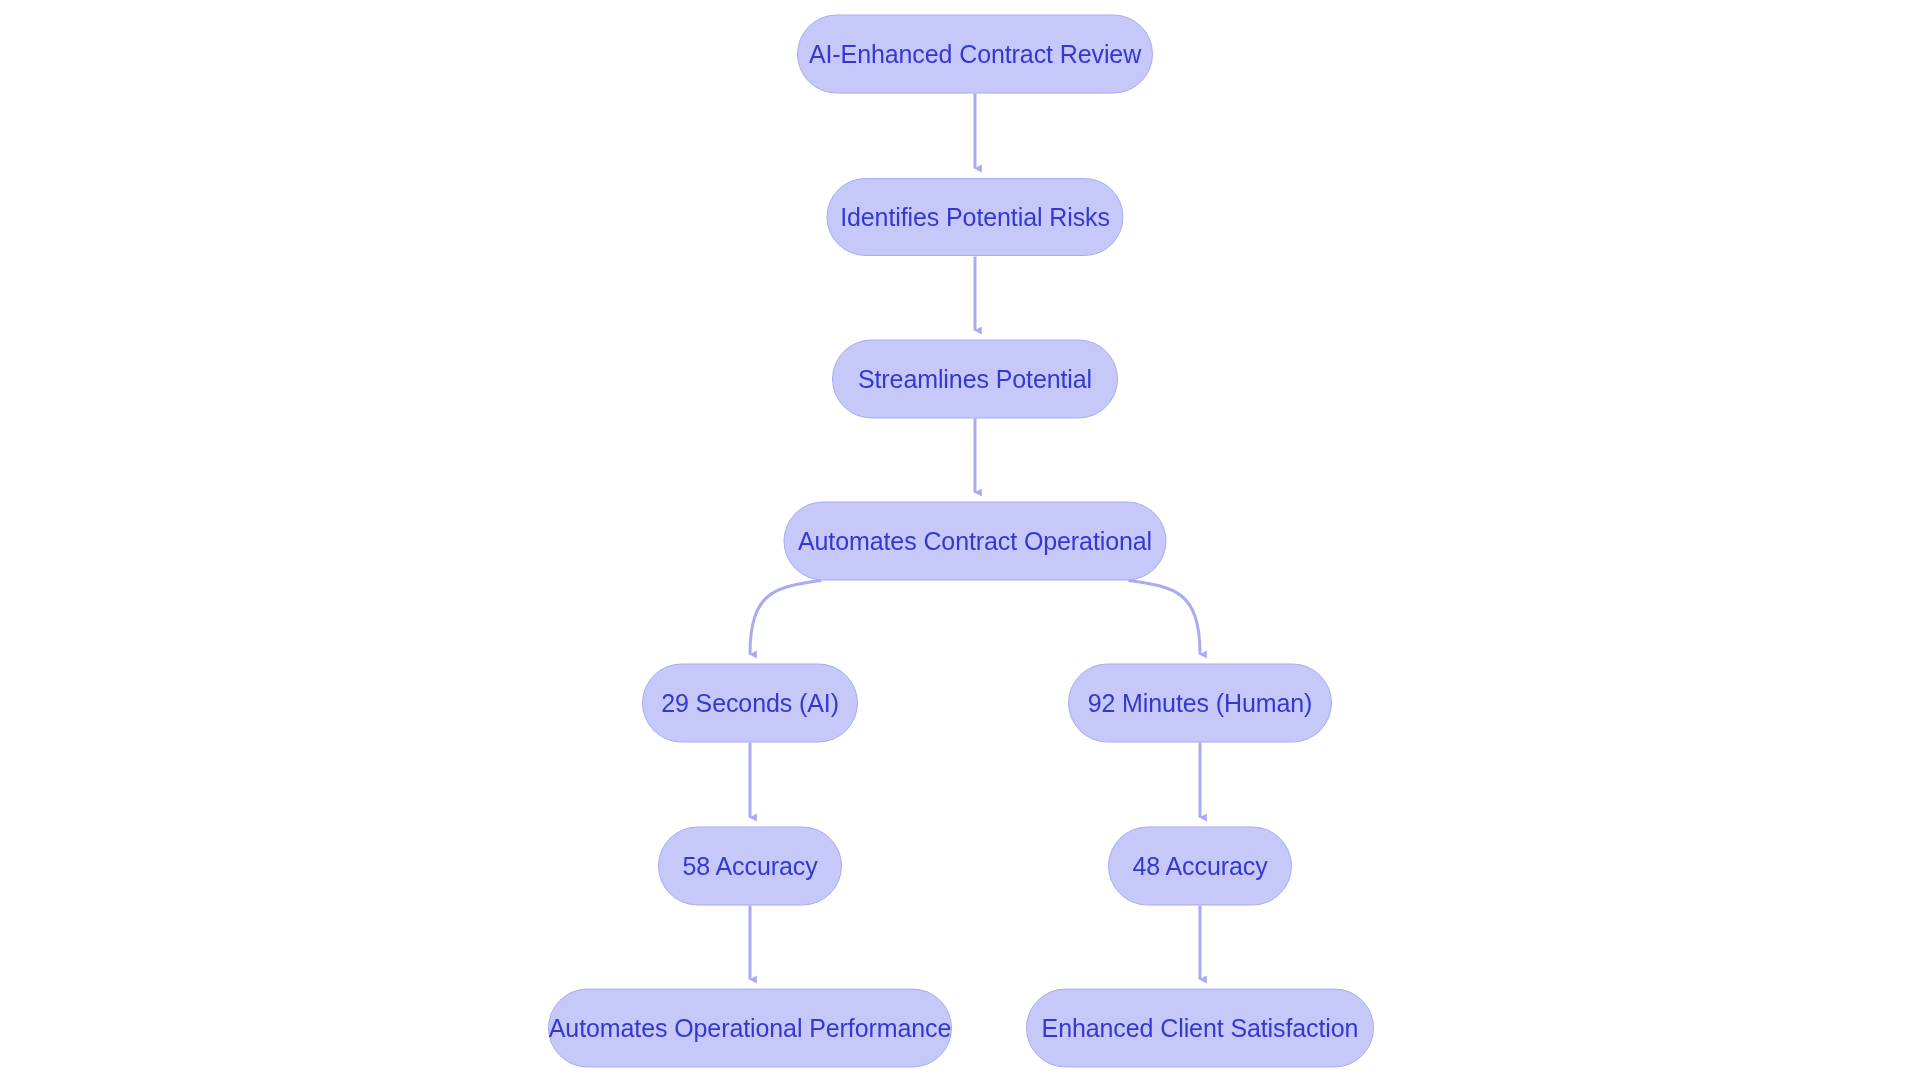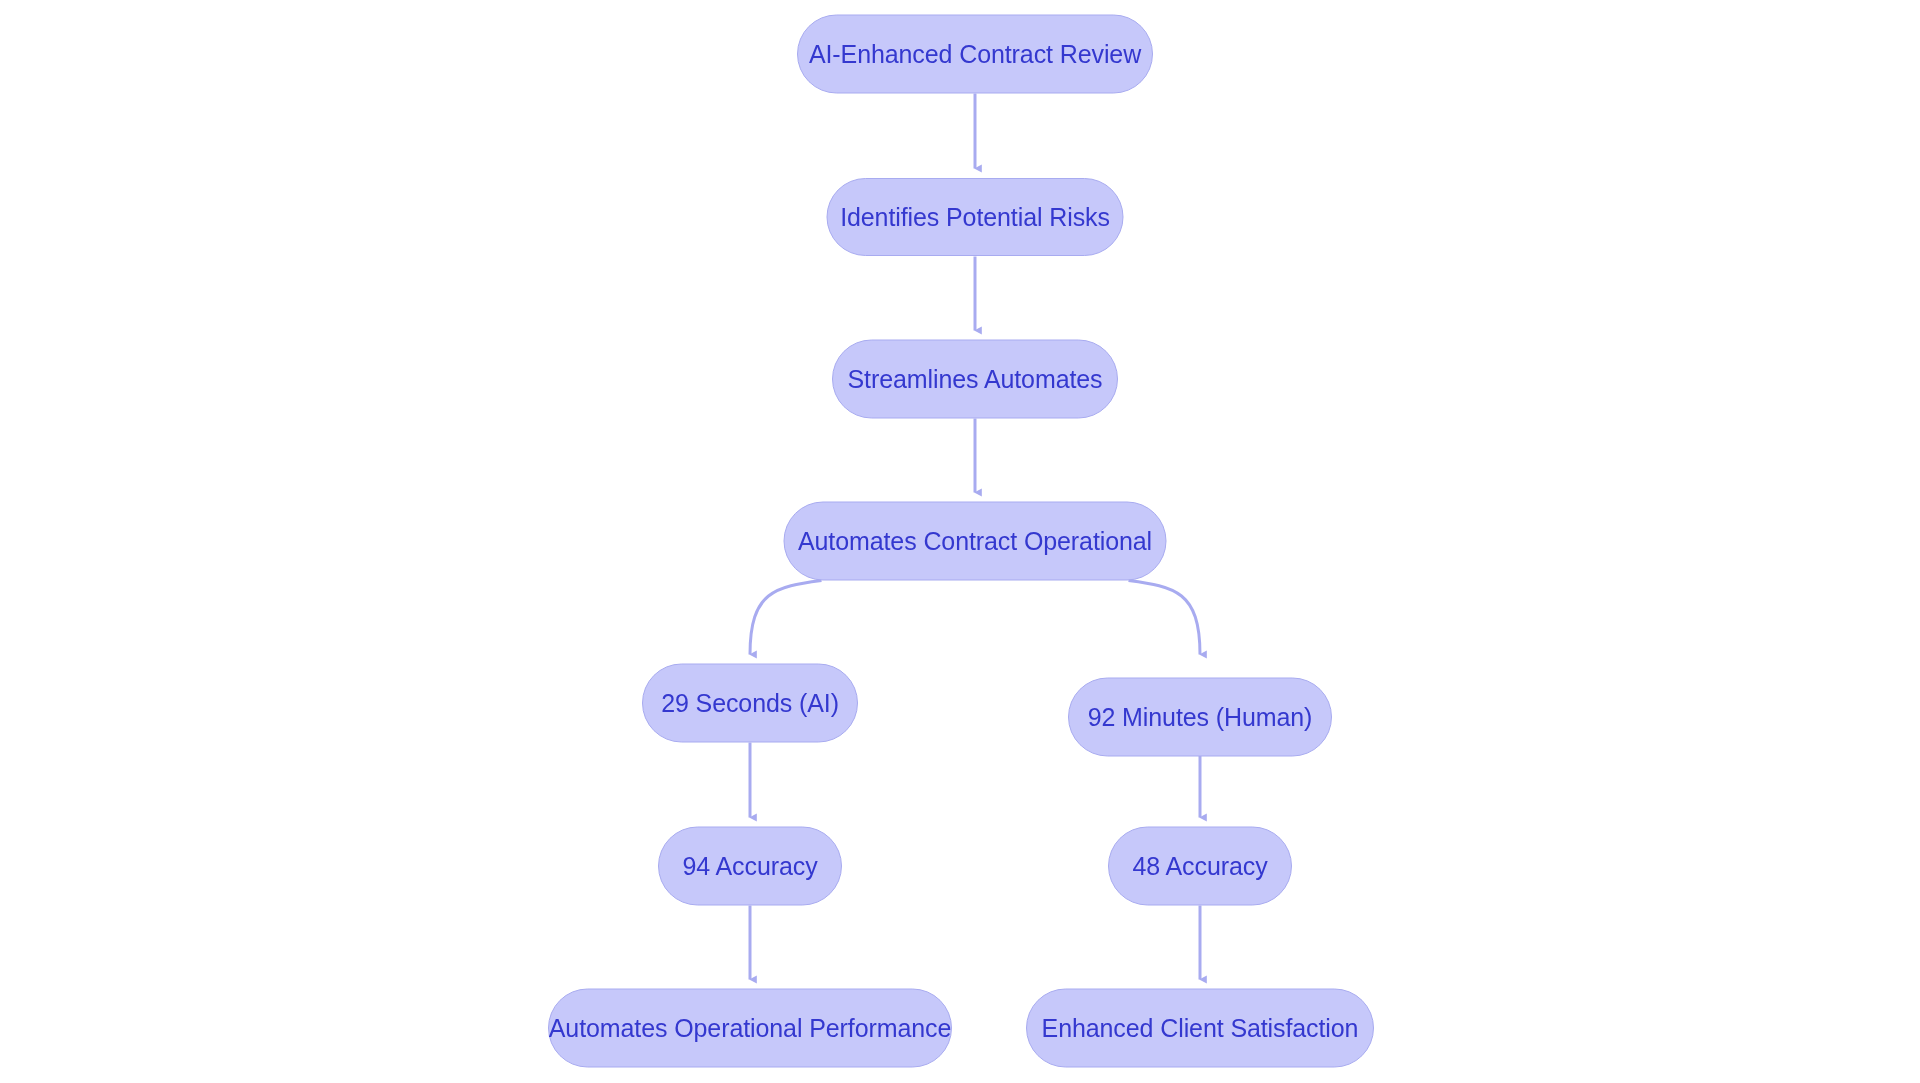--- a/index.html
+++ b/index.html
@@ -75,33 +75,33 @@
   </svg>
 
   <div id="nodes">
       <div class="node" style="left: 975px; top: 54px; width: 356px; height: 79px;">
         <span class="node-label">AI-Enhanced Contract Review</span>
       </div>
       <div class="node" style="left: 975px; top: 217px; width: 297px; height: 78px;">
         <span class="node-label">Identifies Potential Risks</span>
       </div>
       <div class="node" style="left: 975px; top: 379px; width: 286px; height: 79px;">
-        <span class="node-label">Streamlines Automates</span>
+        <span class="node-label">Streamlines Potential</span>
       </div>
       <div class="node" style="left: 975px; top: 541px; width: 383px; height: 79px;">
         <span class="node-label">Automates Contract Operational</span>
       </div>
       <div class="node" style="left: 750px; top: 703px; width: 216px; height: 79px;">
         <span class="node-label">29 Seconds (AI)</span>
       </div>
-      <div class="node" style="left: 1200px; top: 703px; width: 264px; height: 79px; margin-top: 14px;">
+      <div class="node" style="left: 1200px; top: 703px; width: 264px; height: 79px;">
         <span class="node-label">92 Minutes (Human)</span>
       </div>
       <div class="node" style="left: 750px; top: 866px; width: 184px; height: 79px;">
-        <span class="node-label">94 Accuracy</span>
+        <span class="node-label">58 Accuracy</span>
       </div>
       <div class="node" style="left: 1200px; top: 866px; width: 184px; height: 79px;">
         <span class="node-label">48 Accuracy</span>
       </div>
       <div class="node" style="left: 750px; top: 1028px; width: 404px; height: 79px;">
         <span class="node-label">Automates Operational Performance</span>
       </div>
       <div class="node" style="left: 1200px; top: 1028px; width: 348px; height: 79px; align-items: center;">
         <span class="node-label">Enhanced Client Satisfaction</span>
       </div>

